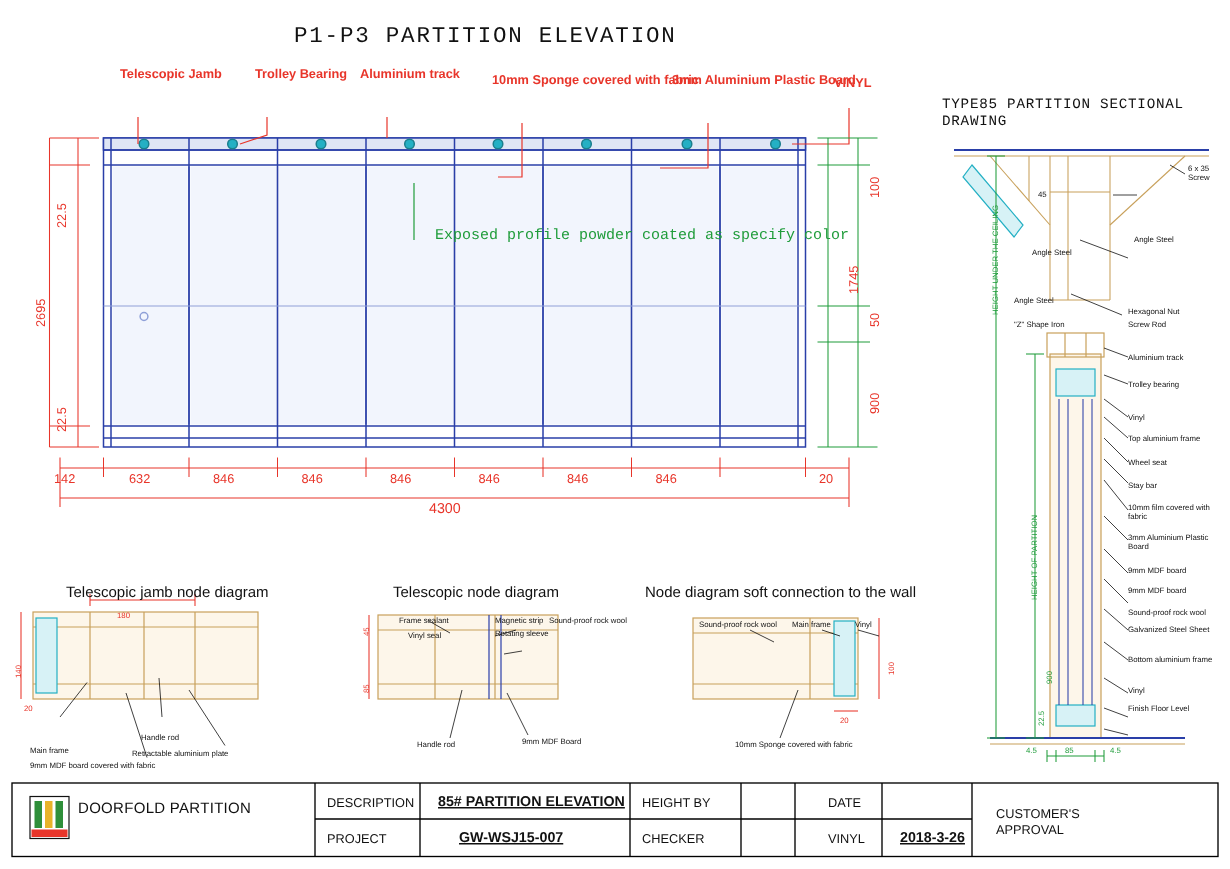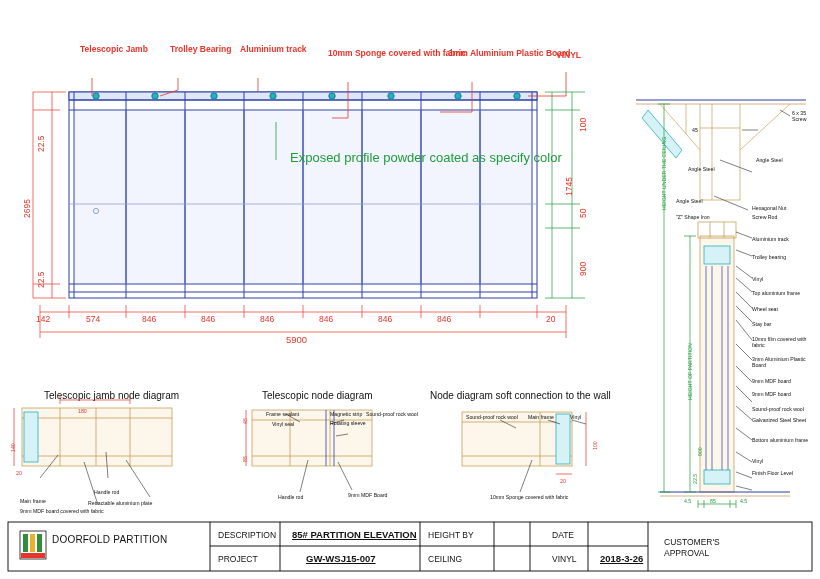--- a/index.html
+++ b/index.html
@@ -26,22 +26,22 @@
   }
   .callout{
     position:absolute;font-size:8.5px;line-height:11px;color:#e8352a;
     font-family:"Liberation Sans",sans-serif;font-weight:bold;
   }
   .dim{
     position:absolute;font-size:8.5px;color:#e8352a;
     font-family:"Liberation Sans",sans-serif;
   }
   .note-green{
-    position:absolute;font-size:13px;line-height:11px;color:#1f9c3a;
-    font-family:Liberation Sans, sans-serif;
+    position:absolute;font-size:10px;line-height:11px;color:#1f9c3a;
+    font-family:Liberation Mono, monospace;
     text-align:center;
   }
   .tiny{
     position:absolute;font-size:5.2px;color:#111;line-height:6px;
     font-family:"Liberation Sans",sans-serif;
   }
   .tiny-g{
     position:absolute;font-size:5.2px;color:#1f9c3a;line-height:6px;
     font-family:"Liberation Sans",sans-serif;
   }
@@ -342,20 +342,22 @@
 
     <g>
       <rect x="20" y="531" width="26" height="28" fill="#ffffff" stroke="#111" stroke-width="0.8"></rect>
       <rect x="23" y="534" width="5" height="18" fill="#2f8f3a"></rect>
       <rect x="30" y="534" width="5" height="18" fill="#e8b32a"></rect>
       <rect x="37" y="534" width="5" height="18" fill="#2f8f3a"></rect>
       <rect x="21" y="553" width="24" height="5" fill="#e8352a"></rect>
     </g>
   </svg>
 
+  <div class="title-main">P1-P3 PARTITION ELEVATION</div>
+  <div class="title-right">TYPE85 PARTITION SECTIONAL DRAWING</div>
 
   <div class="callout" style="left:80px;top:44px;">Telescopic
 Jamb</div>
   <div class="callout" style="left:170px;top:44px;">Trolley
 Bearing</div>
   <div class="callout" style="left:240px;top:44px;">Aluminium
 track</div>
   <div class="callout" style="left:328px;top:48px;">10mm Sponge
 covered with fabric</div>
   <div class="callout" style="left:448px;top:48px;">3mm Aluminium
@@ -368,29 +370,29 @@
   <div class="dim vert" style="left:36px;top:152px;">22.5</div>
   <div class="dim vert" style="left:22px;top:218px;">2695</div>
   <div class="dim vert" style="left:36px;top:288px;">22.5</div>
 
   <div class="dim vert" style="left:578px;top:132px;">100</div>
   <div class="dim vert" style="left:564px;top:196px;">1745</div>
   <div class="dim vert" style="left:578px;top:218px;">50</div>
   <div class="dim vert" style="left:578px;top:276px;">900</div>
 
   <div class="dim" style="left:36px;top:314px;">142</div>
-  <div class="dim" style="left:86px;top:314px;">574</div>
+  <div class="dim" style="left:86px;top:314px;">632</div>
   <div class="dim" style="left:142px;top:314px;">846</div>
   <div class="dim" style="left:201px;top:314px;">846</div>
   <div class="dim" style="left:260px;top:314px;">846</div>
   <div class="dim" style="left:319px;top:314px;">846</div>
   <div class="dim" style="left:378px;top:314px;">846</div>
   <div class="dim" style="left:437px;top:314px;">846</div>
   <div class="dim" style="left:546px;top:314px;">20</div>
-  <div class="dim" style="left:286px;top:334px;font-size:9.5px;">5900</div>
+  <div class="dim" style="left:286px;top:334px;font-size:9.5px;">4300</div>
 
   <div class="sub-title" style="left:44px;top:390px;">Telescopic jamb node diagram</div>
   <div class="sub-title" style="left:262px;top:390px;">Telescopic node diagram</div>
   <div class="sub-title" style="left:430px;top:390px;">Node diagram soft connection to the wall</div>
 
   <div class="tiny-r" style="left:78px;top:408px;">180</div>
   <div class="tiny-r vert" style="left:10px;top:452px;">140</div>
   <div class="tiny-r" style="left:16px;top:470px;">20</div>
   <div class="tiny" style="left:20px;top:498px;">Main frame</div>
   <div class="tiny" style="left:94px;top:489px;">Handle rod</div>
@@ -455,21 +457,21 @@
 
   <div class="lbl tb-lbl" style="left:214px;top:530px;">DESCRIPTION</div>
   <div class="lbl tb-val" style="left:286px;top:529px;">85# PARTITION ELEVATION</div>
   <div class="lbl tb-lbl" style="left:424px;top:530px;">HEIGHT BY</div>
   <div class="lbl tb-val" style="left:500px;top:529px;"></div>
   <div class="lbl tb-lbl" style="left:548px;top:530px;">DATE</div>
   <div class="lbl tb-val" style="left:594px;top:529px;"></div>
 
   <div class="lbl tb-lbl" style="left:214px;top:554px;">PROJECT</div>
   <div class="lbl tb-val" style="left:300px;top:553px;">GW-WSJ15-007</div>
-  <div class="lbl tb-lbl" style="left:424px;top:554px;">CEILING</div>
+  <div class="lbl tb-lbl" style="left:424px;top:554px;">CHECKER</div>
   <div class="lbl tb-val" style="left:500px;top:553px;"></div>
   <div class="lbl tb-lbl" style="left:548px;top:554px;">VINYL</div>
   <div class="lbl tb-val" style="left:594px;top:553px;">2018-3-26</div>
 
   <div class="lbl" style="left:664px;top:537px;font-size:8.5px;color:#111;line-height:11px;">CUSTOMER'S
 APPROVAL</div>
 
 </div>
 
 </body></html>

